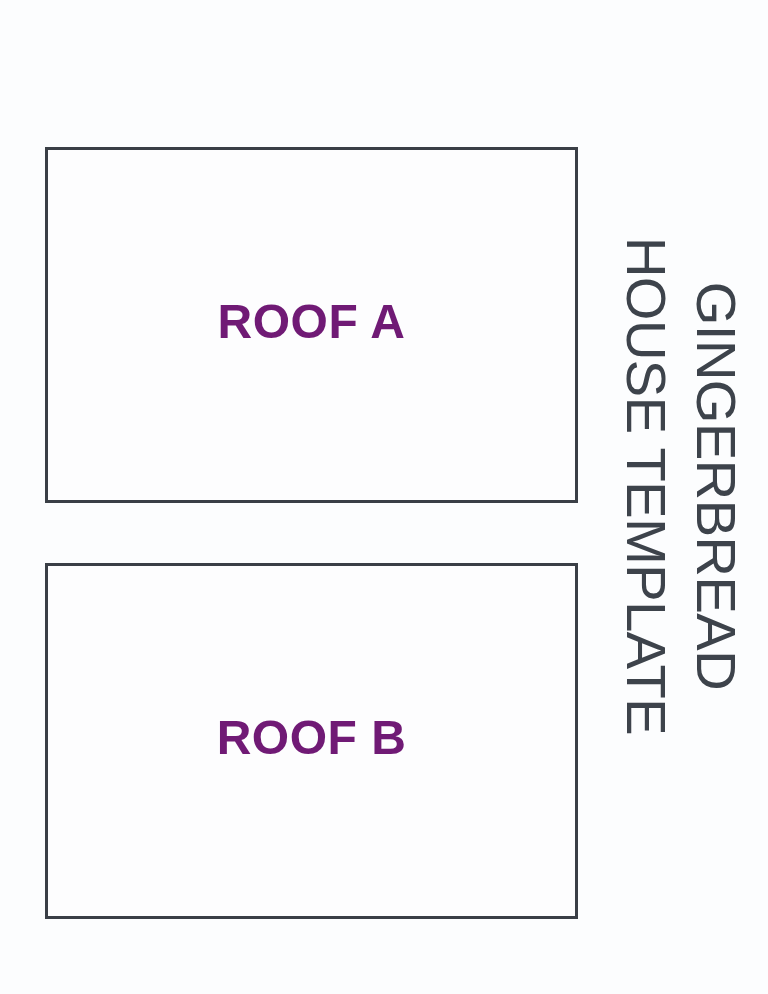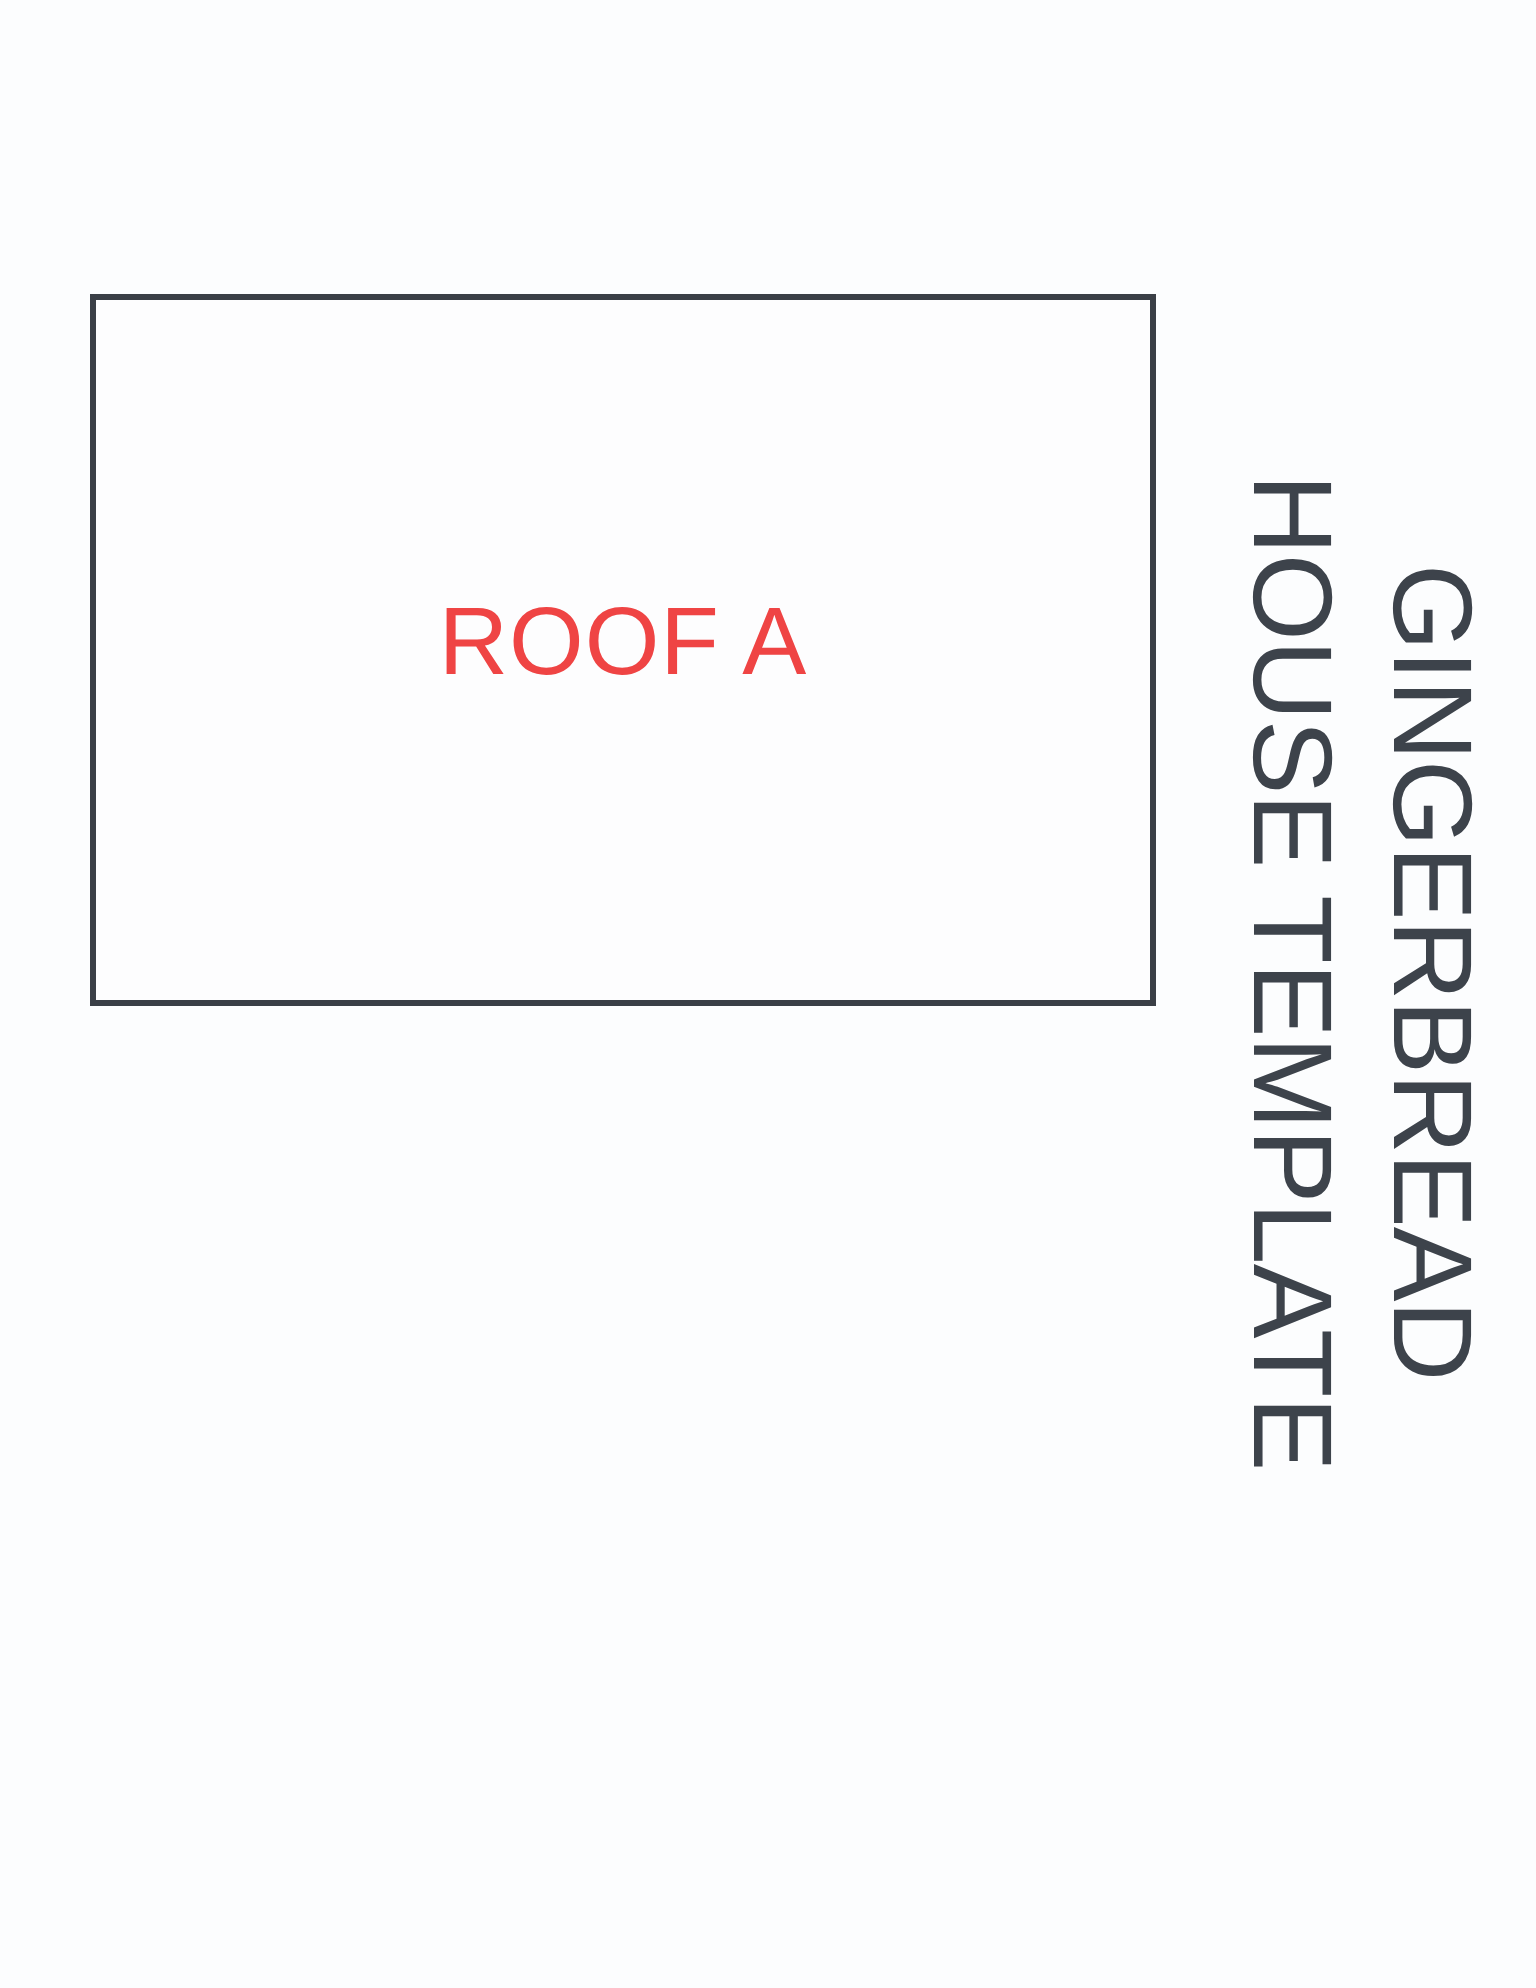--- a/index.html
+++ b/index.html
@@ -29,23 +29,23 @@
     width: 533px;
     height: 356px;
   }
   .piece-b {
     left: 45px;
     top: 563px;
     width: 533px;
     height: 356px;
   }
   .piece-label {
-    color: #ef4444;
+    color: #701a75;
     font-size: 48px;
-    font-weight: 400;
+    font-weight: 700;
     letter-spacing: 0.5px;
     line-height: 1;
     
     transform: translateY(-3px);
   }
   .page-title {
     position: absolute;
     left: 681px;
     top: 486px;
     transform: translate(-50%, -50%) rotate(90deg);
@@ -63,19 +63,22 @@
 </style>
 </head>
 <body>
 
 <div class="page">
 
   <div class="piece piece-a">
     <span class="piece-label">ROOF A</span>
   </div>
 
+  <div class="piece piece-b">
+    <span class="piece-label">ROOF B</span>
+  </div>
 
   <div class="page-title">
     <span class="title-line">GINGERBREAD</span>
     <span class="title-line">HOUSE TEMPLATE</span>
   </div>
 
 </div>
 
 </body></html>

